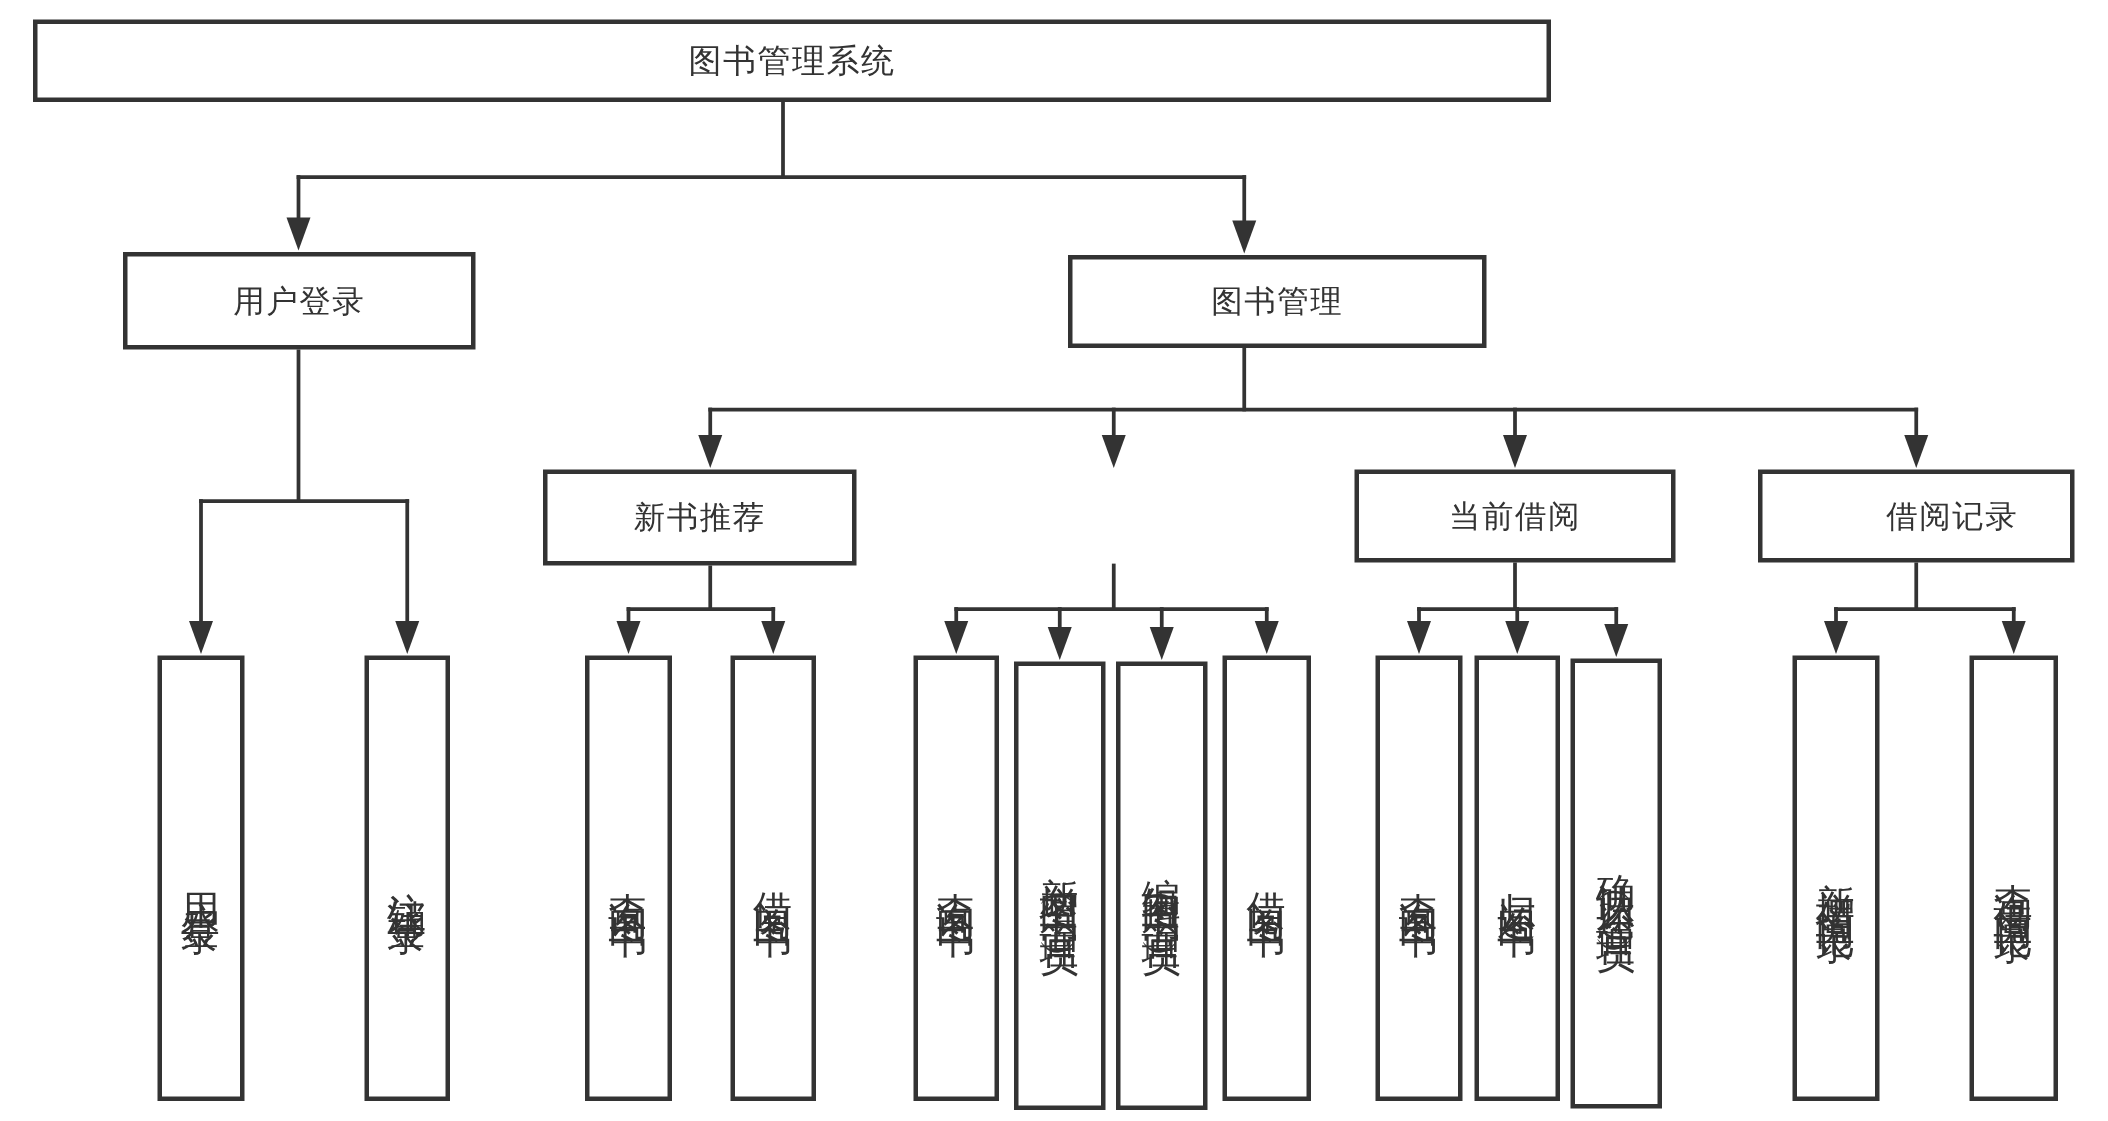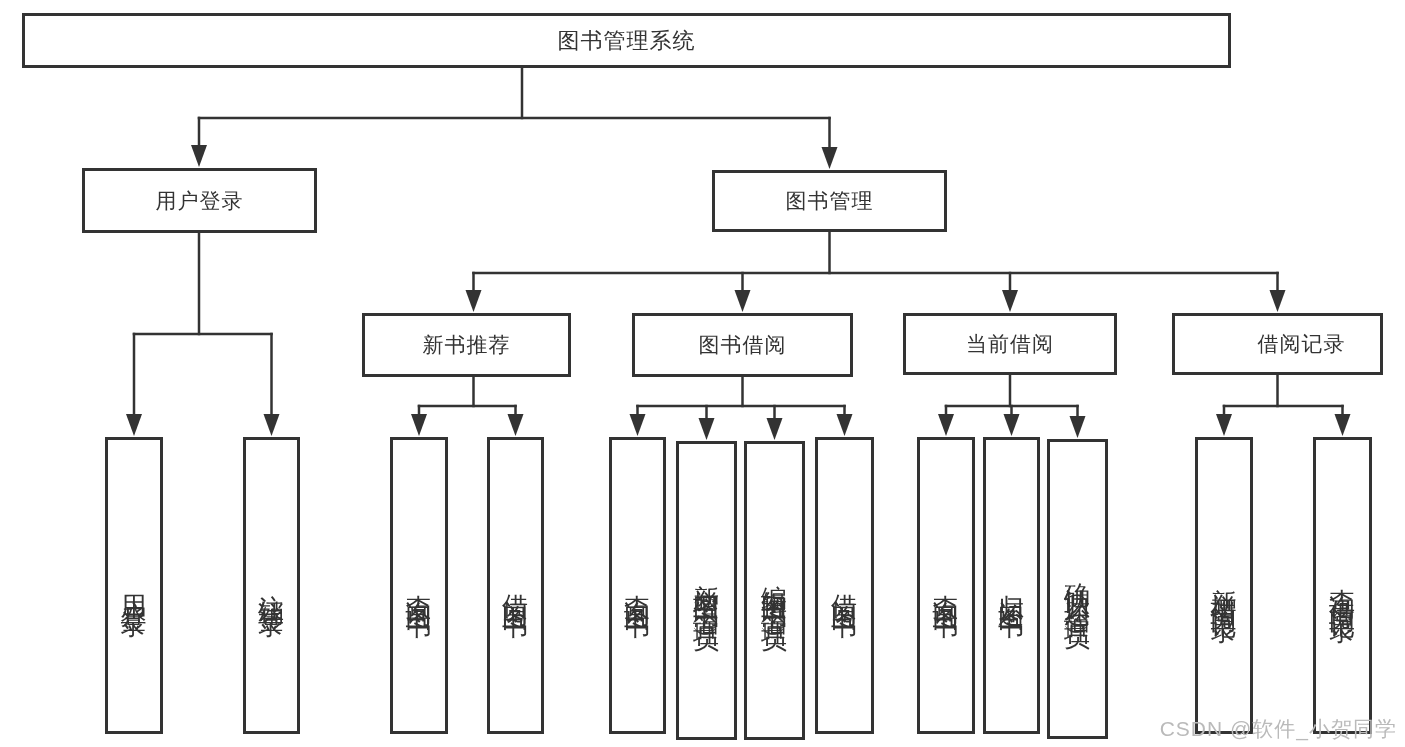--- a/index.html
+++ b/index.html
@@ -101,36 +101,33 @@
     <g stroke="#333333" stroke-width="2.5" stroke-linecap="square" fill="#333333">
       <line x1="1277.5" y1="375" x2="1277.5" y2="406" fill="none"></line>
       <line x1="1224" y1="406" x2="1342.5" y2="406" fill="none"></line>
       <line x1="1224" y1="406" x2="1224" y2="416" fill="none"></line>
       <polygon points="1216,414 1232,414 1224,436" stroke="none"></polygon>
       <line x1="1342.5" y1="406" x2="1342.5" y2="416" fill="none"></line>
       <polygon points="1334.5,414 1350.5,414 1342.5,436" stroke="none"></polygon>
     </g>
   </svg>
 
-  <div class="node hbox root" style="left:22px;top:13px;width:1209px;height:55px;">
+  <div class="node hbox root" style="left:22px;top:13px;width:1012px;height:55px;">
     <span>图书管理系统</span>
   </div>
 
   <div class="node hbox" style="left:82px;top:168px;width:235px;height:65px;">
     <span>用户登录</span>
   </div>
-  <div class="node hbox" style="left:712px;top:170px;width:235px;height:62px;">
+  <div class="node hbox" style="left:712px;top:170px;width:279px;height:62px;">
     <span>图书管理</span>
   </div>
 
   <div class="node hbox" style="left:362px;top:313px;width:209px;height:64px;">
     <span>新书推荐</span>
-  </div>
-  <div class="node hbox" style="left:632px;top:313px;width:221px;height:64px;">
-    <span>图书借阅</span>
   </div>
   <div class="node hbox" style="left:903px;top:313px;width:214px;height:62px;align-items:center;">
     <span>当前借阅</span>
   </div>
   <div class="node hbox" style="left:1172px;top:313px;width:211px;height:62px;padding-left:48px;">
     <span>借阅记录</span>
   </div>
 
   <div class="node vbox" style="left:105px;top:437px;width:58px;height:297px;">
     <span>用户登录</span>
@@ -169,14 +166,13 @@
     <span>确认归还（管理员）</span>
   </div>
 
   <div class="node vbox" style="left:1195px;top:437px;width:58px;height:297px;">
     <span>新增借阅记录</span>
   </div>
   <div class="node vbox" style="left:1313px;top:437px;width:59px;height:297px;">
     <span>查询借阅记录</span>
   </div>
 
-  <div class="watermark">CSDN @软件_小贺同学</div>
 </div>
 
 </body></html>

